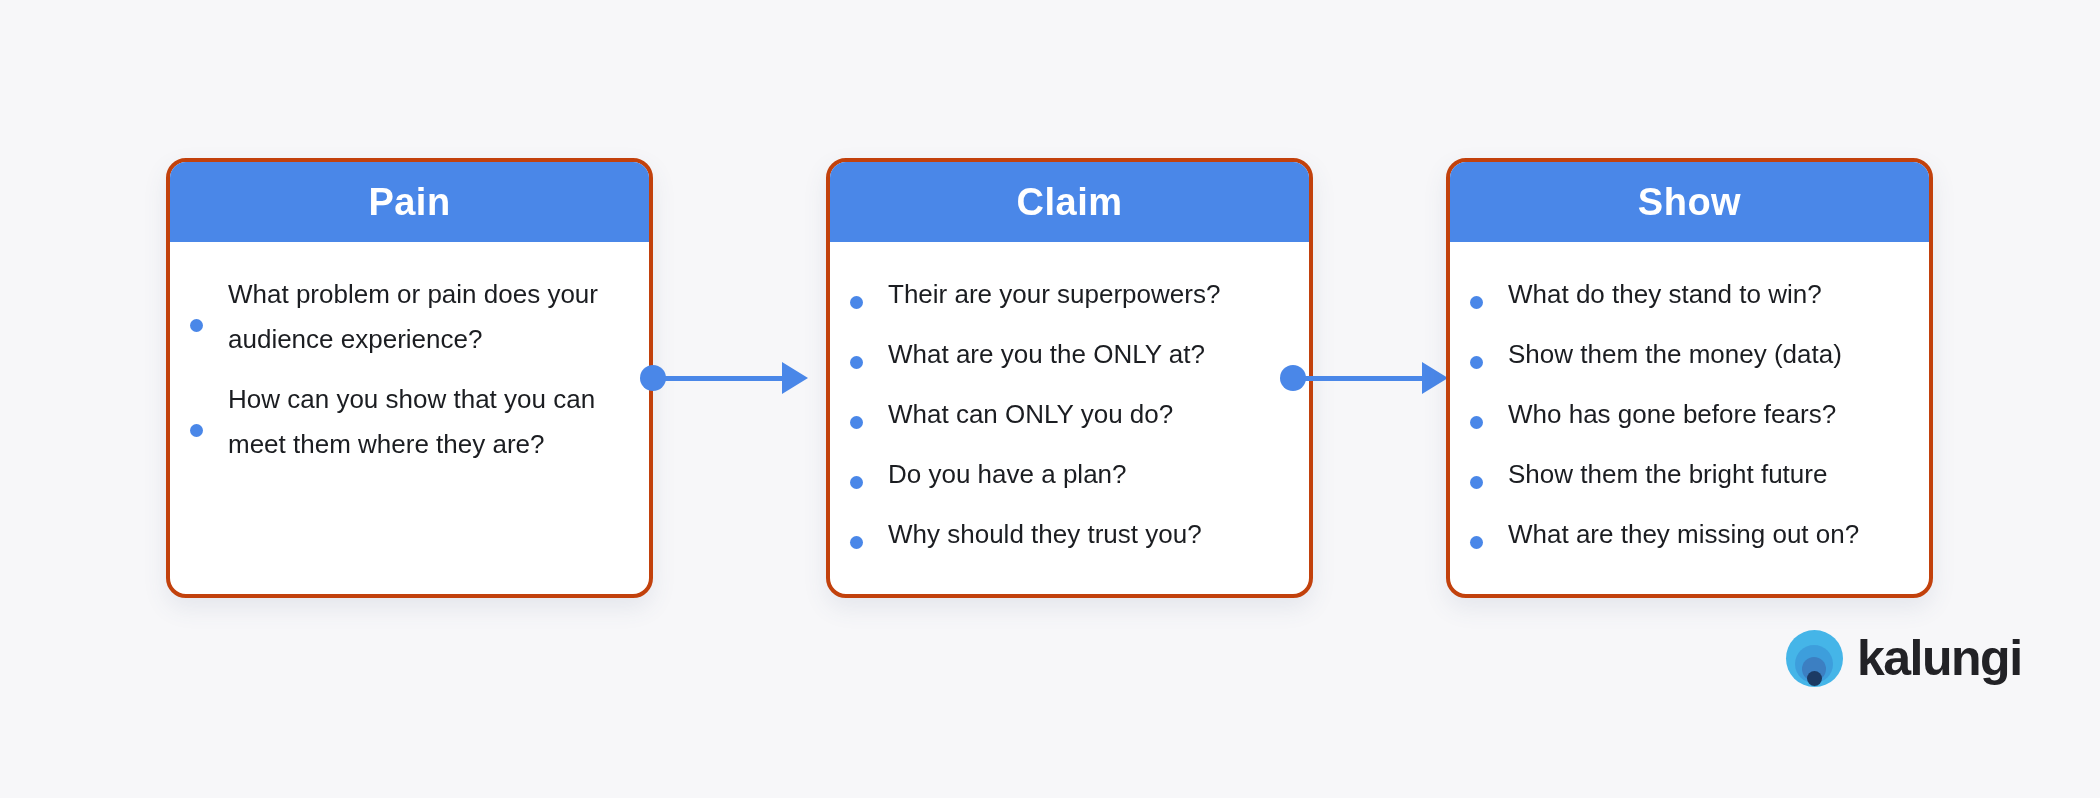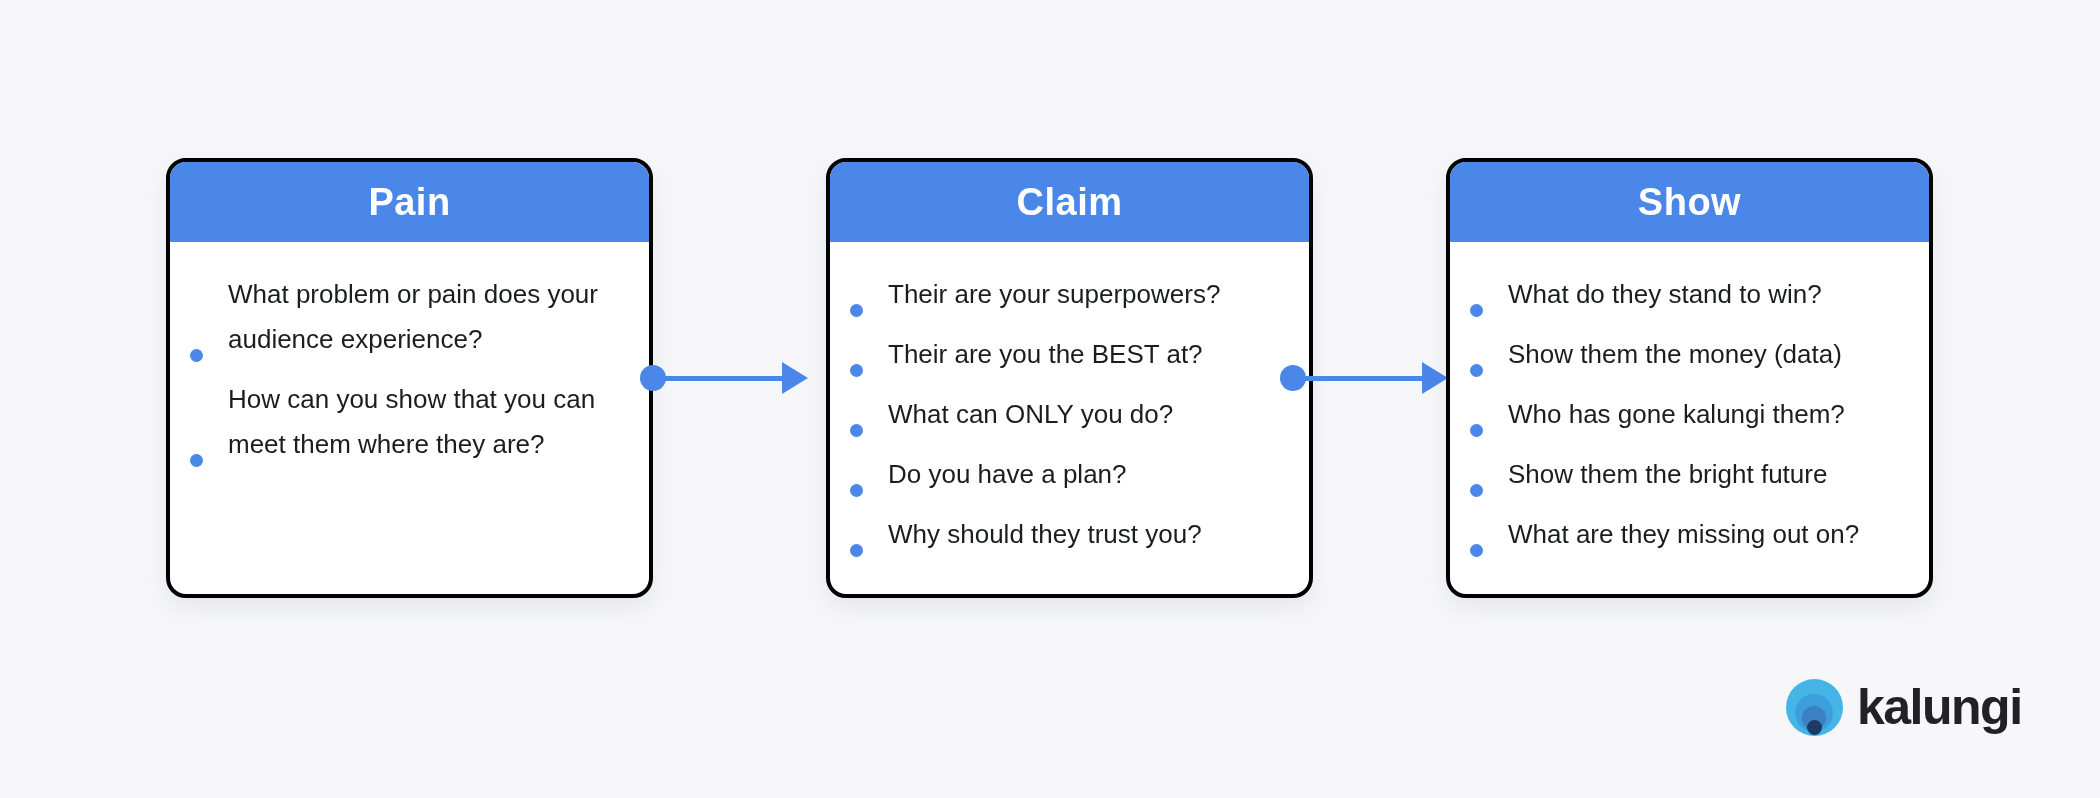--- a/index.html
+++ b/index.html
@@ -13,21 +13,21 @@
     overflow: hidden;
   }
 
   
   .card {
     position: absolute;
     top: 158px;
     width: 487px;
     height: 440px;
     background: #ffffff;
-    border: 4px solid #000000;
+    border: 4px solid #c2410c;
     border-radius: 20px;
     overflow: hidden;
     box-shadow: 0 10px 24px rgba(70, 90, 130, 0.10);
   }
   .card-1 { left: 166px; }
   .card-2 { left: 826px; }
   .card-3 { left: 1446px; }
 
   .card-header {
     height: 80px;
@@ -40,21 +40,21 @@
     color: #ffffff;
     font-size: 38px;
     font-weight: 700;
     letter-spacing: 0.5px;
   }
   .card-body {
     padding: 30px 25px 0 20px;
   }
   .bullet-item {
     display: flex;
-    align-items: flex-end;
+    align-items: center;
     margin-bottom: 15px;
   }
   .bullet-dot {
     flex: 0 0 13px;
     width: 13px; height: 13px;
     margin: 16px 25px 0 0;
     border-radius: 50%;
     background: #4a87e8;
   }
   .bullet-text {
@@ -90,21 +90,21 @@
     right: 0; top: 0;
     width: 0; height: 0;
     border-top: 16px solid transparent;
     border-bottom: 16px solid transparent;
     border-left: 26px solid #4a87e8;
   }
 
   
   .logo {
     position: absolute;
-    left: 1786px; top: 677px;
+    left: 1786px; top: 628px;
     height: 60px;
     display: flex;
     align-items: center;
   }
   .logo-mark {
     position: relative;
     width: 57px; height: 57px;
   }
   .logo-mark .c-outer {
     position: absolute; left: 0; top: 0;
@@ -163,21 +163,21 @@
   <div class="card-header">
     <span class="card-title">Claim</span>
   </div>
   <div class="card-body">
     <div class="bullet-item">
       <span class="bullet-dot"></span>
       <span class="bullet-text">Their are your superpowers?</span>
     </div>
     <div class="bullet-item">
       <span class="bullet-dot"></span>
-      <span class="bullet-text">Their are you the BEST at?</span>
+      <span class="bullet-text">What are you the ONLY at?</span>
     </div>
     <div class="bullet-item">
       <span class="bullet-dot"></span>
       <span class="bullet-text">What can ONLY you do?</span>
     </div>
     <div class="bullet-item">
       <span class="bullet-dot"></span>
       <span class="bullet-text">Do you have a plan?</span>
     </div>
     <div class="bullet-item">
@@ -201,21 +201,21 @@
     <div class="bullet-item">
       <span class="bullet-dot"></span>
       <span class="bullet-text">What do they stand to win?</span>
     </div>
     <div class="bullet-item">
       <span class="bullet-dot"></span>
       <span class="bullet-text">Show them the money (data)</span>
     </div>
     <div class="bullet-item">
       <span class="bullet-dot"></span>
-      <span class="bullet-text">Who has gone kalungi them?</span>
+      <span class="bullet-text">Who has gone before fears?</span>
     </div>
     <div class="bullet-item">
       <span class="bullet-dot"></span>
       <span class="bullet-text">Show them the bright future</span>
     </div>
     <div class="bullet-item">
       <span class="bullet-dot"></span>
       <span class="bullet-text">What are they missing out on?</span>
     </div>
   </div>

